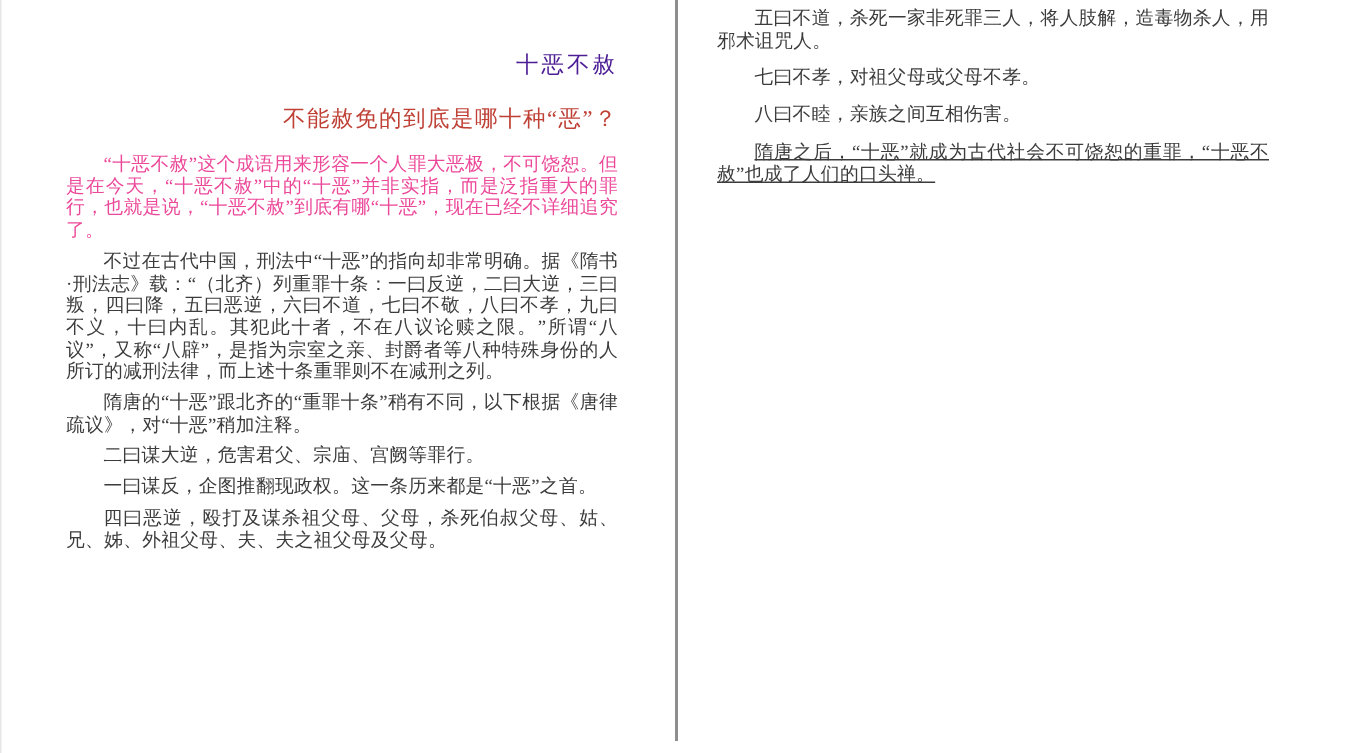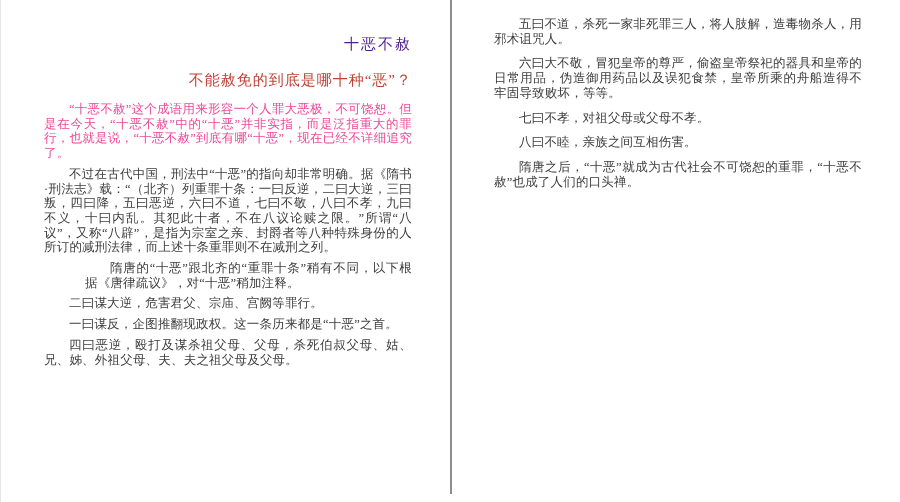--- a/index.html
+++ b/index.html
@@ -24,21 +24,21 @@
     width: 2px;
     height: 494px;
     background: #8e8e8e;
   }
   .page {
     position: absolute;
     top: 0;
     width: 368px;
   }
   .page-left  { left: 43px; }
-  .page-right { left: 493px; padding-top: 17px; }
+  .page-right { left: 477px; padding-top: 5px; }
   .title-block {
     padding-top: 36px;
     text-align: right;
   }
   .article-title {
     font-size: 15px;
     letter-spacing: 2px;
     line-height: 16px;
     color: #bf4136;
   }
@@ -71,32 +71,31 @@
 <div id="canvas">
 
   <div class="page page-left">
     <div class="title-block">
       <div class="article-title" style="color: #4c1d95;">十恶不赦</div>
       <div class="article-subtitle" style="color: rgb(191, 65, 54); margin-top: 20px;">不能赦免的到底是哪十种“恶”？</div>
     </div>
     <div class="body-text">
       <p class="para" style="color: #ec4899;">“十恶不赦”这个成语用来形容一个人罪大恶极，不可饶恕。但是在今天，“十恶不赦”中的“十恶”并非实指，而是泛指重大的罪行，也就是说，“十恶不赦”到底有哪“十恶”，现在已经不详细追究了。</p>
       <p class="para" style="color: rgb(60, 60, 60);">不过在古代中国，刑法中“十恶”的指向却非常明确。据《隋书·刑法志》载：“（北齐）列重罪十条：一曰反逆，二曰大逆，三曰叛，四曰降，五曰恶逆，六曰不道，七曰不敬，八曰不孝，九曰不义，十曰内乱。其犯此十者，不在八议论赎之限。”所谓“八议”，又称“八辟”，是指为宗室之亲、封爵者等八种特殊身份的人所订的减刑法律，而上述十条重罪则不在减刑之列。</p>
-      <p class="para" style="color: rgb(60, 60, 60); margin-left: 41px;">隋唐的“十恶”跟北齐的“重罪十条”稍有不同，以下根据《唐律疏议》，对“十恶”稍加注释。</p>
+      <p class="para" style="color: rgb(60, 60, 60);">隋唐的“十恶”跟北齐的“重罪十条”稍有不同，以下根据《唐律疏议》，对“十恶”稍加注释。</p>
       <p class="para" style="color: rgb(60, 60, 60);">二曰谋大逆，危害君父、宗庙、宫阙等罪行。</p>
       <p class="para" style="color: rgb(60, 60, 60);">一曰谋反，企图推翻现政权。这一条历来都是“十恶”之首。</p>
       <p class="para" style="color: rgb(60, 60, 60);">四曰恶逆，殴打及谋杀祖父母、父母，杀死伯叔父母、姑、兄、姊、外祖父母、夫、夫之祖父母及父母。</p>
     </div>
   </div>
 
   <div class="divider" style="background: rgb(142, 142, 142);"></div>
 
   <div class="page page-right">
     <div>
       <p class="para" style="color: rgb(60, 60, 60);">五曰不道，杀死一家非死罪三人，将人肢解，造毒物杀人，用邪术诅咒人。</p>
-      <p class="para" style="color: rgb(60, 60, 60);">六曰大不敬，冒犯皇帝的尊严，偷盗皇帝祭祀的器具和皇帝的日常用品，伪造御用药品以及误犯食禁，皇帝所乘的舟船造得不牢固导致败坏，等等。</p>
       <p class="para" style="color: rgb(60, 60, 60);">七曰不孝，对祖父母或父母不孝。</p>
       <p class="para" style="color: rgb(60, 60, 60);">八曰不睦，亲族之间互相伤害。</p>
-      <p class="para" style="color: rgb(60, 60, 60);">隋唐之后，“十恶”就成为古代社会不可饶恕的重罪，“十恶不赦”也成了人们的口头禅。</p>
+      <p class="para" style="color: rgb(60, 60, 60); text-decoration: underline;">隋唐之后，“十恶”就成为古代社会不可饶恕的重罪，“十恶不赦”也成了人们的口头禅。</p>
     </div>
   </div>
 
 </div>
 
 </body></html>

